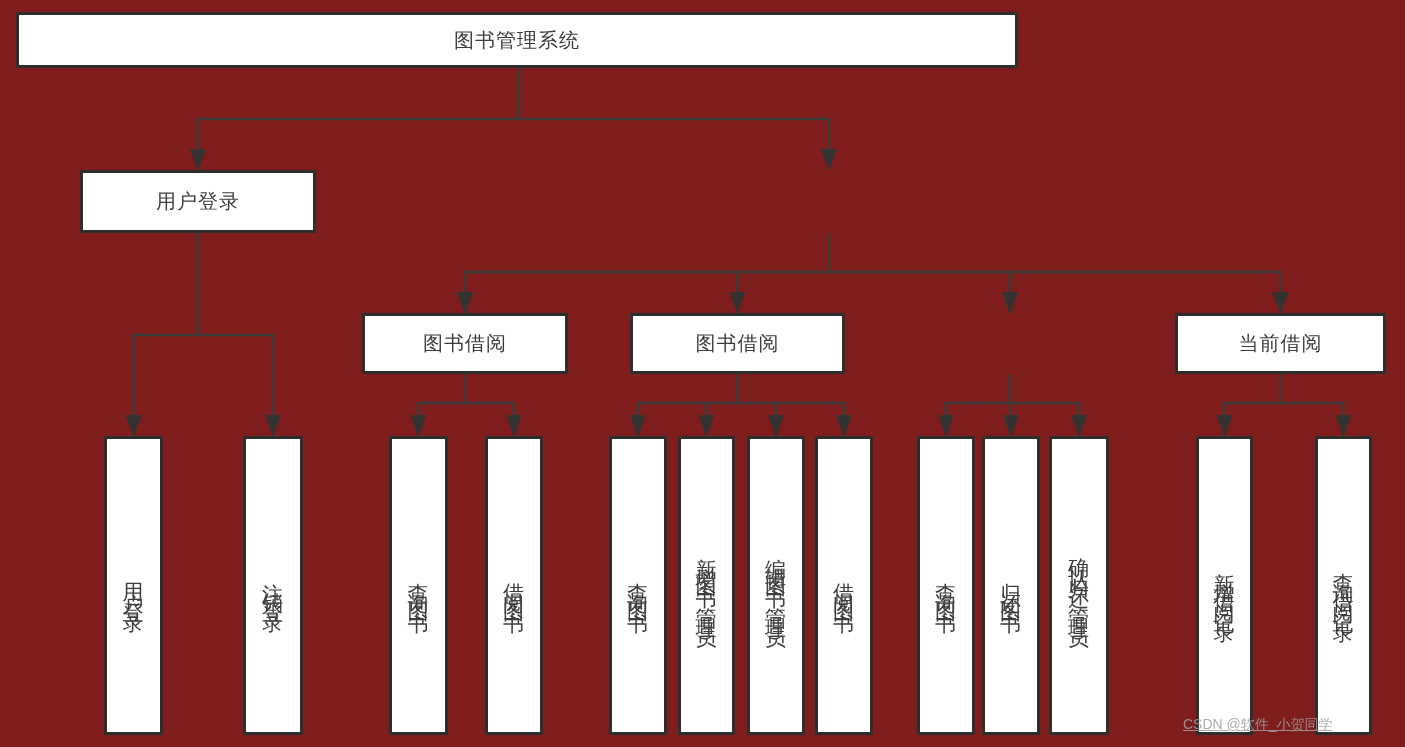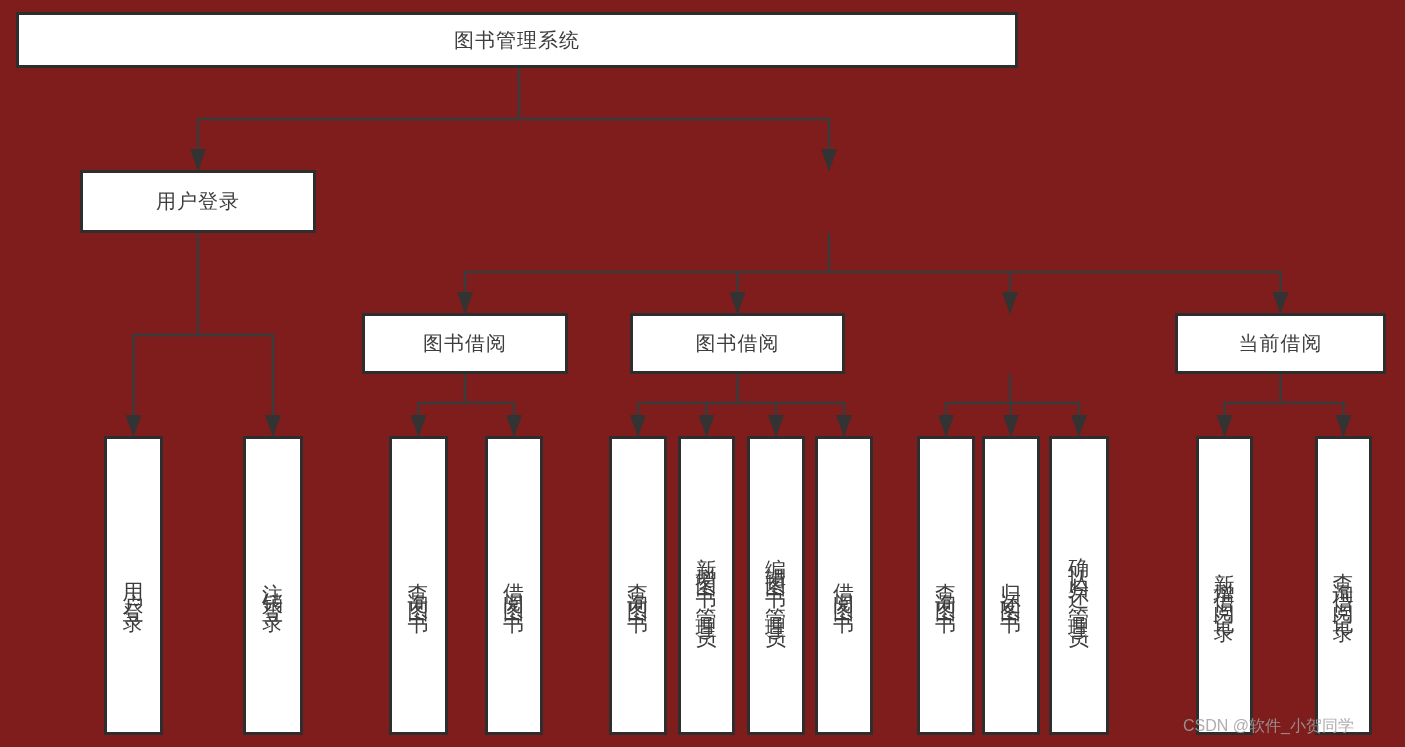--- a/index.html
+++ b/index.html
@@ -68,25 +68,26 @@
   .lf-7  { left: 815px;  width: 58px; }
   .lf-8  { left: 917px;  width: 58px; }
   .lf-9  { left: 982px;  width: 58px; }
   .lf-10 { left: 1049px; width: 60px; }
   .lf-11 { left: 1196px; width: 57px; }
   .lf-12 { left: 1315px; width: 57px; }
   .watermark {
     position: absolute;
     left: 1183px;
     top: 716px;
-    font-size: 16px;
+    font-size: 14px;
     color: #a0a0a0;
     opacity: 0.85;
     white-space: nowrap;
     z-index: 10;
+    text-decoration: underline;
   }
 </style>
 </head>
 <body>
 
 <div class="canvas">
 
   <svg class="connectors" viewBox="0 0 1405 747" xmlns="http://www.w3.org/2000/svg">
     <defs>
       <marker id="arrow" markerUnits="userSpaceOnUse" markerWidth="26" markerHeight="18" refX="21" refY="8" orient="auto">

